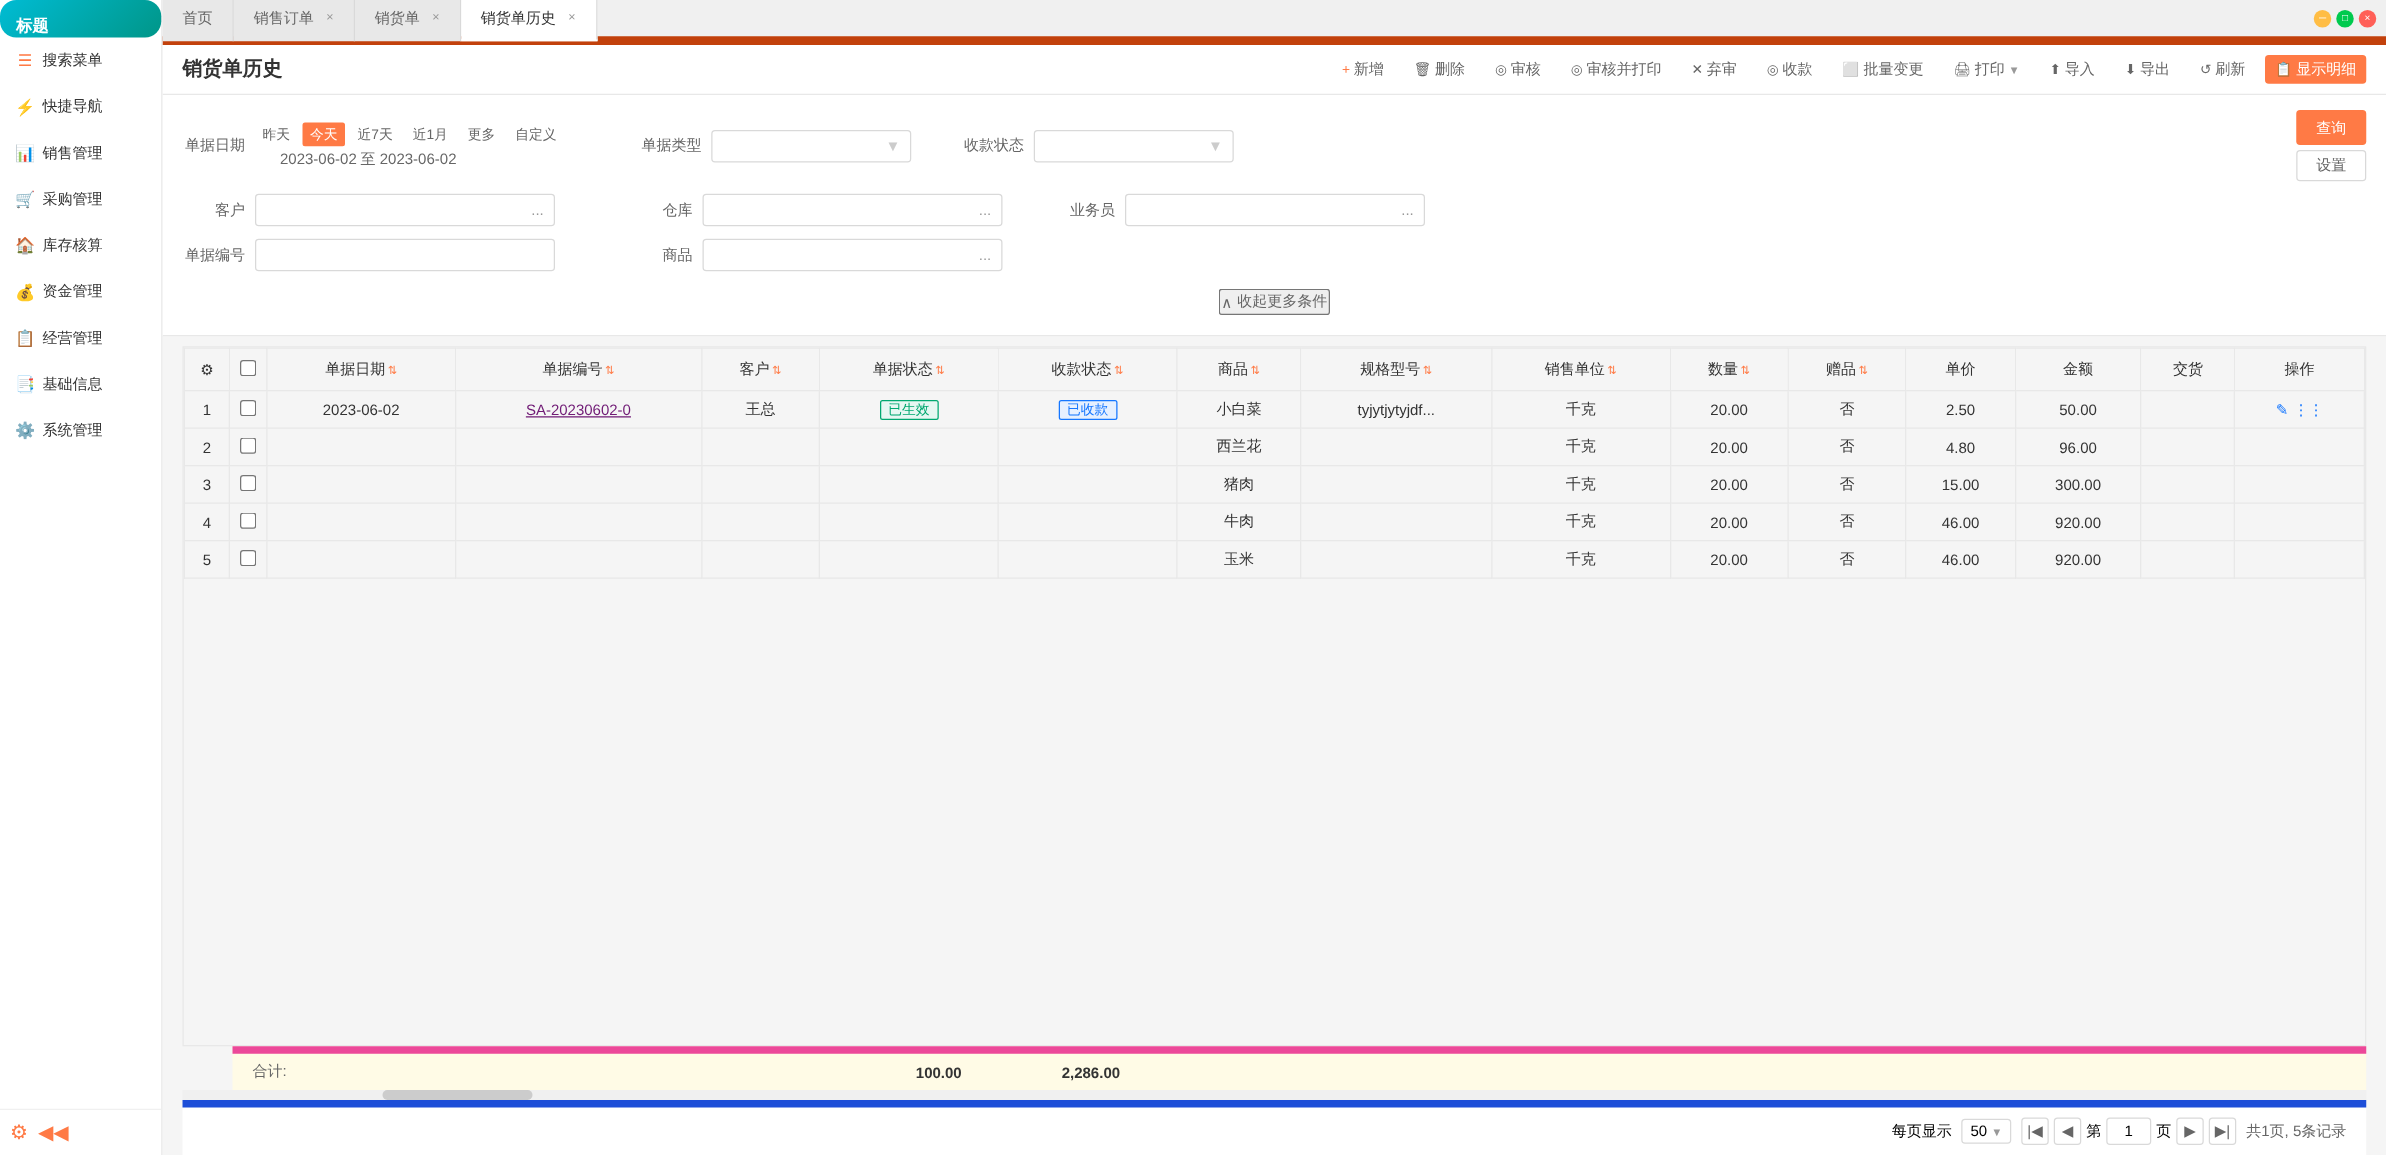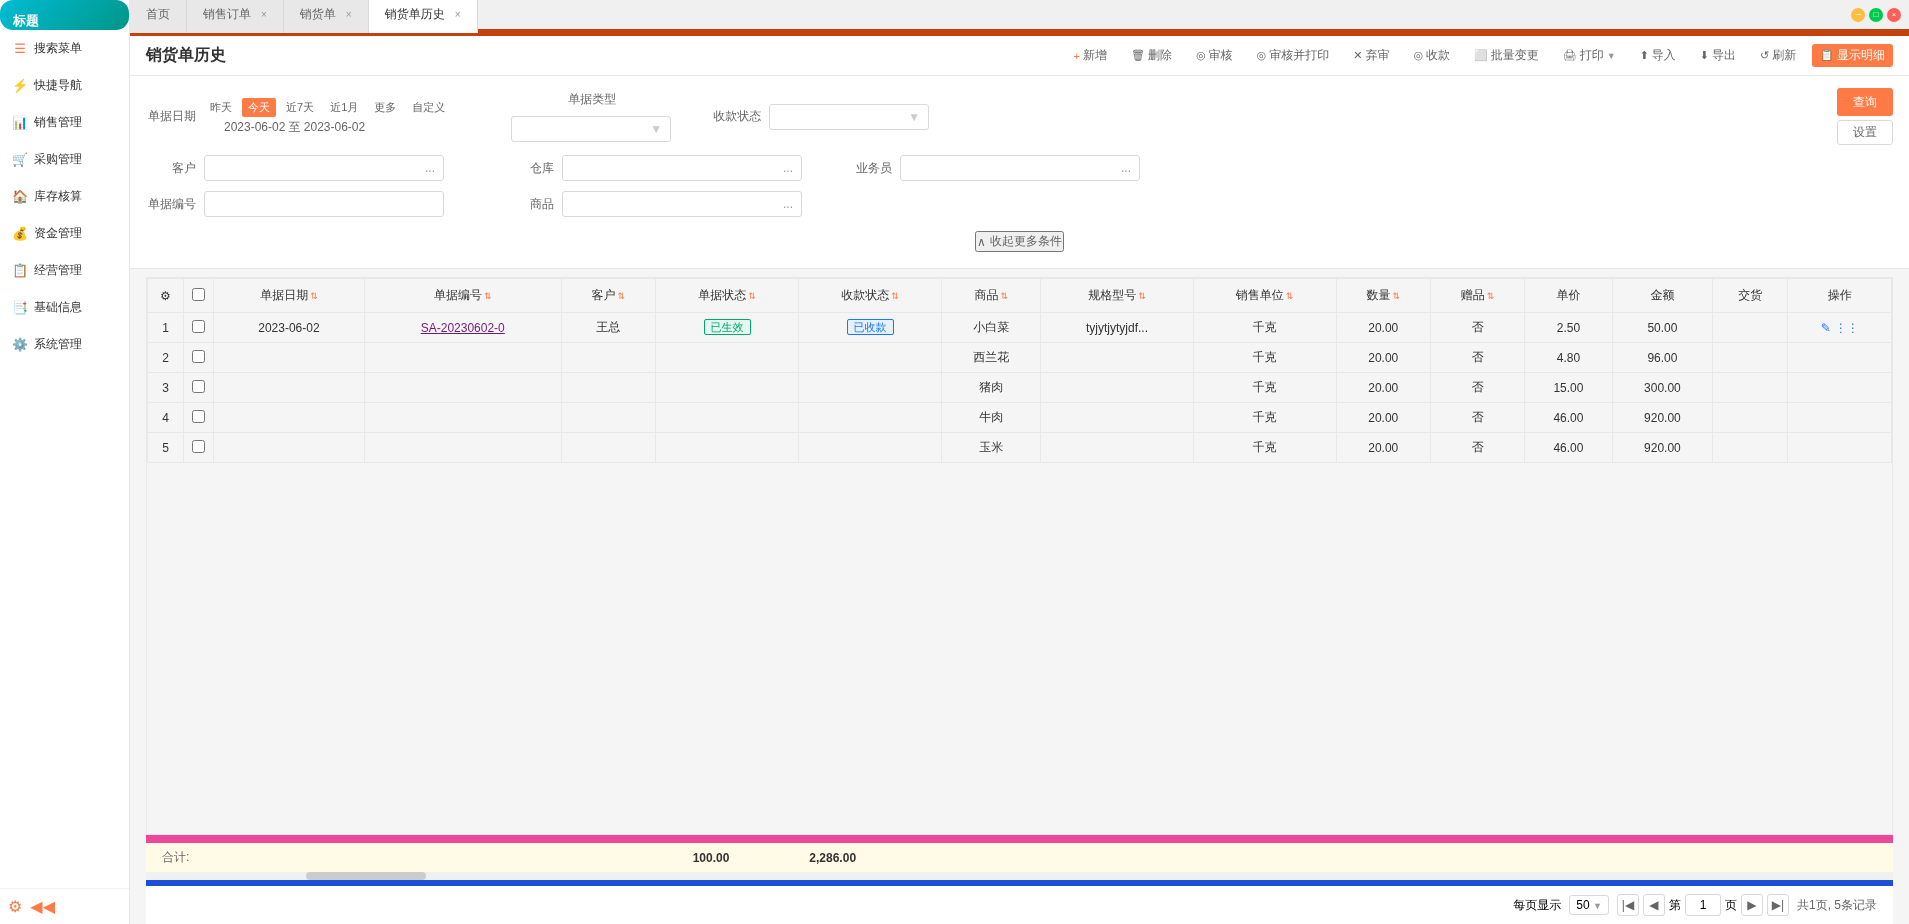--- a/index.html
+++ b/index.html
@@ -56,21 +56,21 @@
     .data-table td { border: 1px solid #e8e8e8; padding: 6px; text-align: center; color: #333; }
     .th-sort { display: flex; align-items: center; justify-content: center; gap: 2px; cursor: pointer; }
     .sort-icon { color: #ff7a45; font-size: 9px; }
     .badge-effective { background: #e6f7f2; color: #00a870; border: 1px solid #00a870; border-radius: 2px; padding: 1px 6px; font-size: 11px; }
     .badge-collected { background: #e6f0ff; color: #1677ff; border: 1px solid #1677ff; border-radius: 2px; padding: 1px 6px; font-size: 11px; }
     .link-text { color: #701a75; cursor: pointer; text-decoration: underline; text-align: center; }
     .action-icons { display: flex; gap: 4px; justify-content: center; }
     .action-icon { color: #1677ff; cursor: pointer; font-size: 12px; }
 
     
-    .table-footer { background: #fffbe6; border-top: 8px solid #ec4899; padding: 6px 16px; display: flex; align-items: center; }
+    .table-footer { background: #fffbe6; border-top: 6px solid #ec4899; padding: 6px 16px; display: flex; align-items: center; margin-left: 40px; }
     .footer-label { color: #666; margin-right: 20px; }
     .footer-total-qty { min-width: 600px; text-align: right; padding-right: 80px; color: #333; font-weight: bold; }
     .footer-total-amt { color: #333; font-weight: bold; }
 
     
     .pagination-bar { background: #fff; padding: 8px 16px; display: flex; justify-content: flex-end; align-items: center; gap: 8px; border-top: 6px solid #1d4ed8; }
     .page-size-select { border: 1px solid #d9d9d9; border-radius: 3px; padding: 2px 6px; cursor: pointer; }
     .page-nav { display: flex; align-items: center; gap: 4px; }
     .page-btn { width: 22px; height: 22px; border: 1px solid #d9d9d9; border-radius: 3px; display: flex; align-items: center; justify-content: center; cursor: pointer; background: #fff; color: #666; }
     .page-input { width: 36px; height: 22px; border: 1px solid #d9d9d9; border-radius: 3px; text-align: center; }
@@ -233,21 +233,21 @@
             <span class="date-shortcut">自定义</span>
           </div>
           <div class="date-range">
             <span>2023-06-02</span>
             <span> 至 </span>
             <span>2023-06-02</span>
           </div>
         </div>
       </div>
 
-      <div class="filter-item" style="margin-left:40px;flex-direction:column;">
+      <div class="filter-item" style="margin-left:40px;">
         <span class="filter-label">单据类型</span>
         <div class="filter-select filter-input-wide">
           <span></span>
           <span style="color:#ccc;">▼</span>
         </div>
       </div>
 
       <div class="filter-item" style="margin-left:20px;">
         <span class="filter-label">收款状态</span>
         <div class="filter-select filter-input-wide">

